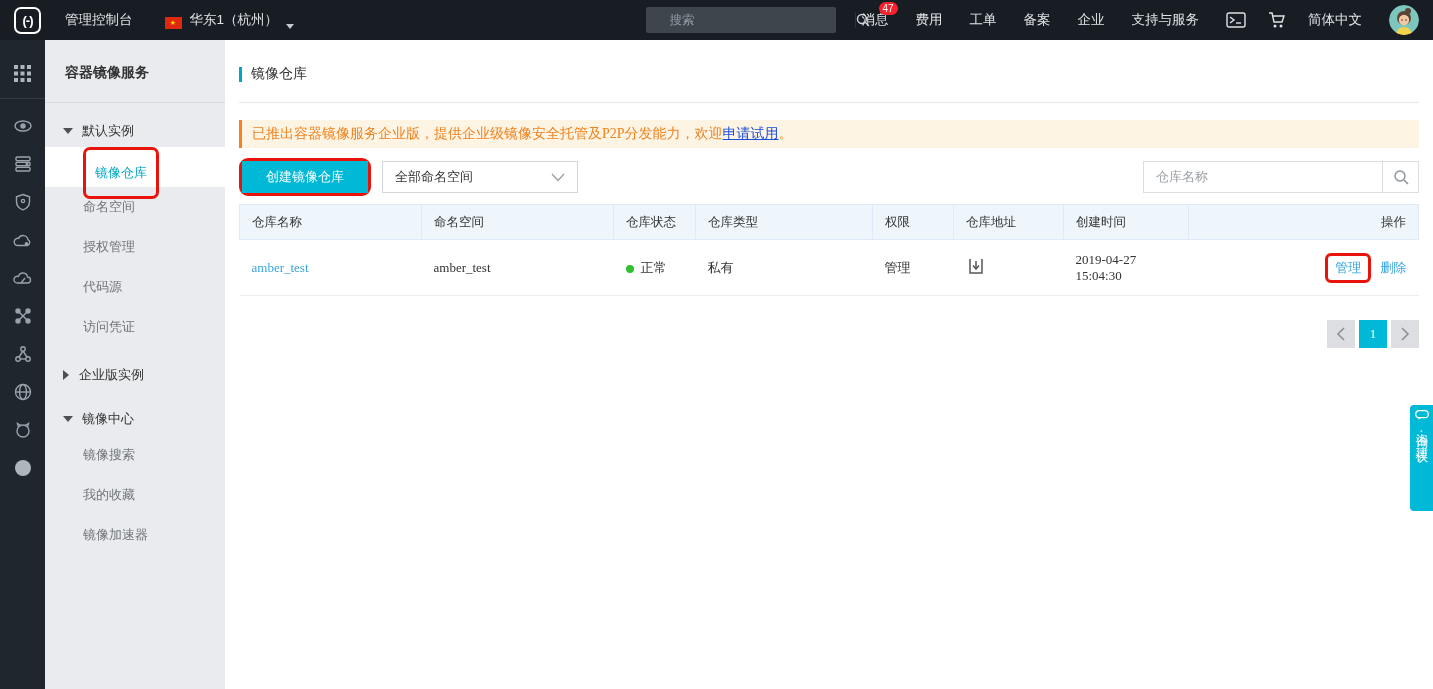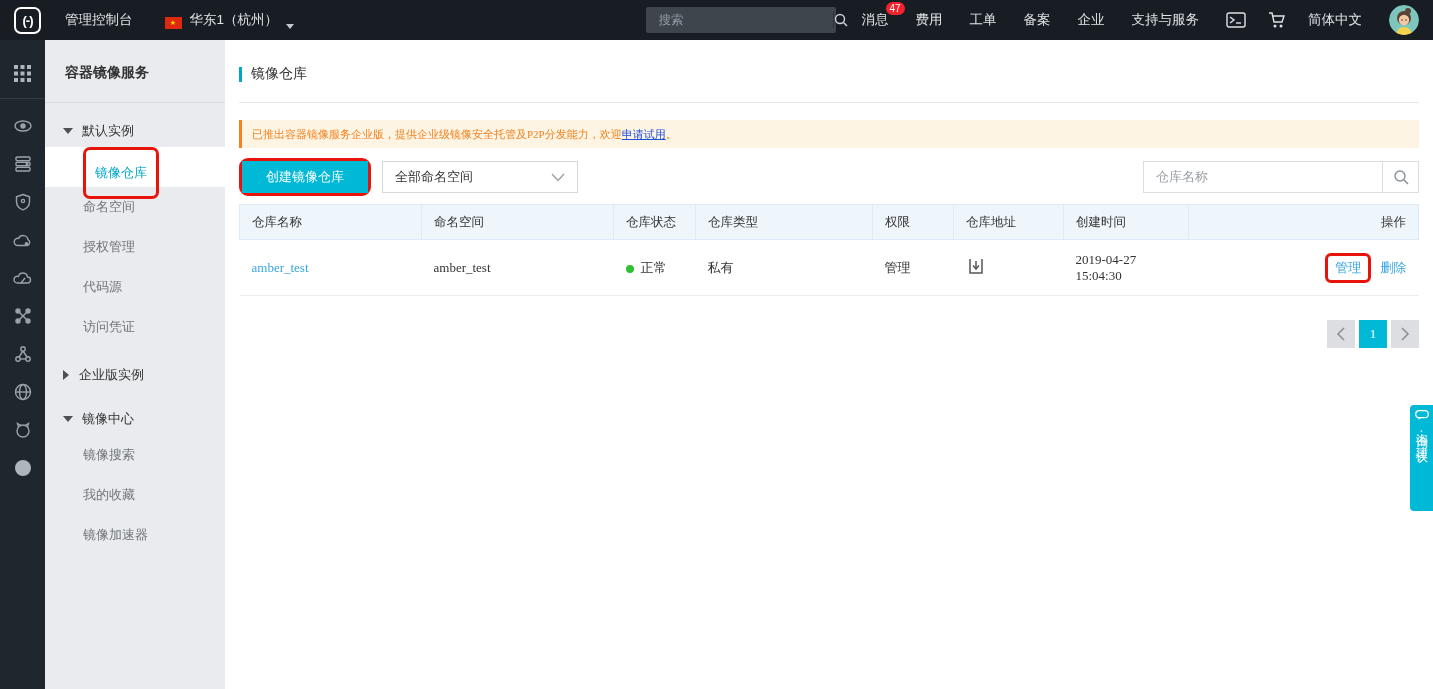--- a/index.html
+++ b/index.html
@@ -9,26 +9,26 @@
   
   .topbar { height:40px; background:#181d24; display:flex; align-items:center; padding:0 14px; color:#dfe3e8; position:relative; }
   .logo { width:27px; height:27px; border:2px solid #fff; border-radius:7px; display:flex; align-items:center; justify-content:center;
     color:#fff; font-weight:bold; font-size:13px; letter-spacing:-1px; cursor:pointer; }
   .console-title { margin-left:24px; font-size:13.5px; cursor:pointer; }
   .region { display:flex; align-items:flex-end; margin-left:32px; cursor:pointer; }
   .flag { width:17px; height:12px; background:#de2910; color:#ffde00; font-size:7px; line-height:12px; text-align:center; margin-right:8px; }
   .region-label { font-size:13.5px; }
   .caret-down { width:0; height:0; border-left:4px solid transparent; border-right:4px solid transparent; border-top:5px solid #c3c9cf; margin-left:8px; }
   .tb-search { margin-left:auto; width:190px; height:26px; background:#3e454d; border-radius:2px; display:flex; align-items:center; }
-  .tb-search input { flex:1; background:transparent; border:none; outline:none; color:#bef264; font-size:12.5px; padding:0 13px; font-family:inherit; }
+  .tb-search input { flex:1; background:transparent; border:none; outline:none; color:#bef264; font-size:12.5px; padding:0 24px; font-family:inherit; }
   .tb-search input::placeholder { color:#959ca4; }
   .tb-search .mag { width:30px; height:16px; border-left:1px solid #2b323a; display:flex; align-items:center; justify-content:center; cursor:pointer; }
   .tb-menu { display:flex; align-items:center; margin-left:26px; }
   .tb-item { margin-right:27px; font-size:13.5px; cursor:pointer; position:relative; white-space:nowrap; }
-  .badge { position:absolute; top:-9px; left:24px; background:#f5222d; color:#fff; font-size:10px; line-height:13px; padding:0 4px; border-radius:7px; }
+  .badge { position:absolute; top:-9px; left:17px; background:#f5222d; color:#fff; font-size:10px; line-height:13px; padding:0 4px; border-radius:7px; }
   .tb-icon { margin-right:22px; cursor:pointer; display:flex; align-items:center; }
   .avatar { width:30px; height:30px; border-radius:50%; overflow:hidden; cursor:pointer; }
 
   
   .main { display:flex; height:649px;font-family:Liberation Serif, serif; }
   .iconrail { width:45px; background:#20262d; display:flex; flex-direction:column; align-items:center; padding-top:14px; flex-shrink:0; }
   .rail-btn { width:45px; height:38px; display:flex; align-items:center; justify-content:center; color:#9aa2aa; cursor:pointer; }
   .rail-sep { width:45px; height:1px; background:#343b43; margin:6px 0 8px; }
   svg.ric { stroke:#9aa2aa; fill:none; stroke-width:1.4; }
 
@@ -42,21 +42,21 @@
   .sb-item.selected { background:#fff; color:#00a7c4; }
 
   
   .red-box { border:3px solid #e8140c; border-radius:7px; display:inline-block; }
 
   
   .content { flex:1; background:#fff; padding:0 14px; position:relative; }
   .page-header { padding:25px 0 19px; border-bottom:1px solid #e8e8e8; display:flex; align-items:center; }
   .accent { width:3px; height:15px; background:#00a7c4; margin-right:9px; }
   .page-title { font-size:14px; color:#333; }
-  .banner { margin-top:17px; height:28px; background:#fdf4e3; border-left:3px solid #f5821f; display:flex; align-items:center; padding:0 10px; font-size:11px; color:#f0821e; }
+  .banner { margin-top:17px; height:28px; background:#fdf4e3; border-left:3px solid #f5821f; display:flex; align-items:center; padding:0 10px; font-size:14px; color:#f0821e; }
   .banner a { color:#1d4ed8; text-decoration:underline; cursor:pointer; }
   .toolbar { margin-top:10px; display:flex; align-items:center; }
   .red-box.btn-wrap { border-radius:9px; }
   .create-btn { background:#00b9d7; color:#fff; border:none; height:32px; padding:0 24px; font-size:13px; cursor:pointer; font-family:inherit; display:block; }
   .ns-select { margin-left:11px; width:196px; height:32px; border:1px solid #d5d8db; background:#fff; display:flex; align-items:center; justify-content:space-between; padding:0 12px; cursor:pointer; font-size:13px; color:#333;gap:48px; }
   .repo-search { margin-left:auto; width:276px; height:32px; border:1px solid #dcdfe2; display:flex; }
   .repo-search input { flex:1; border:none; outline:none; padding:0 12px; font-size:13px; color:#333; font-family:inherit; }
   .repo-search input::placeholder { color:#9a9fa5; }
   .repo-search .mag-btn { width:36px; border-left:1px solid #dcdfe2; display:flex; align-items:center; justify-content:center; cursor:pointer; background:#fff; }
 

